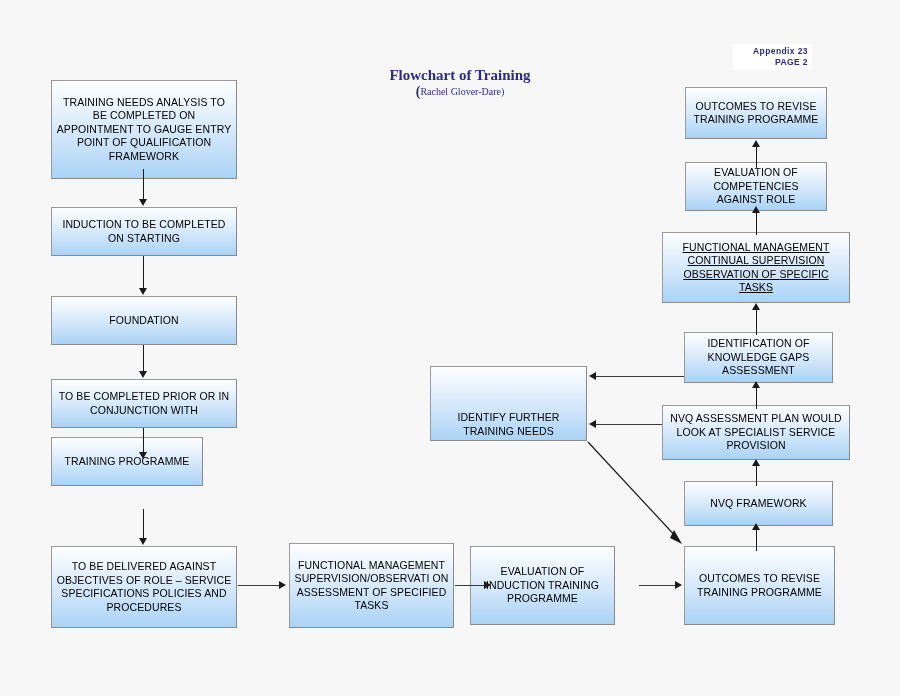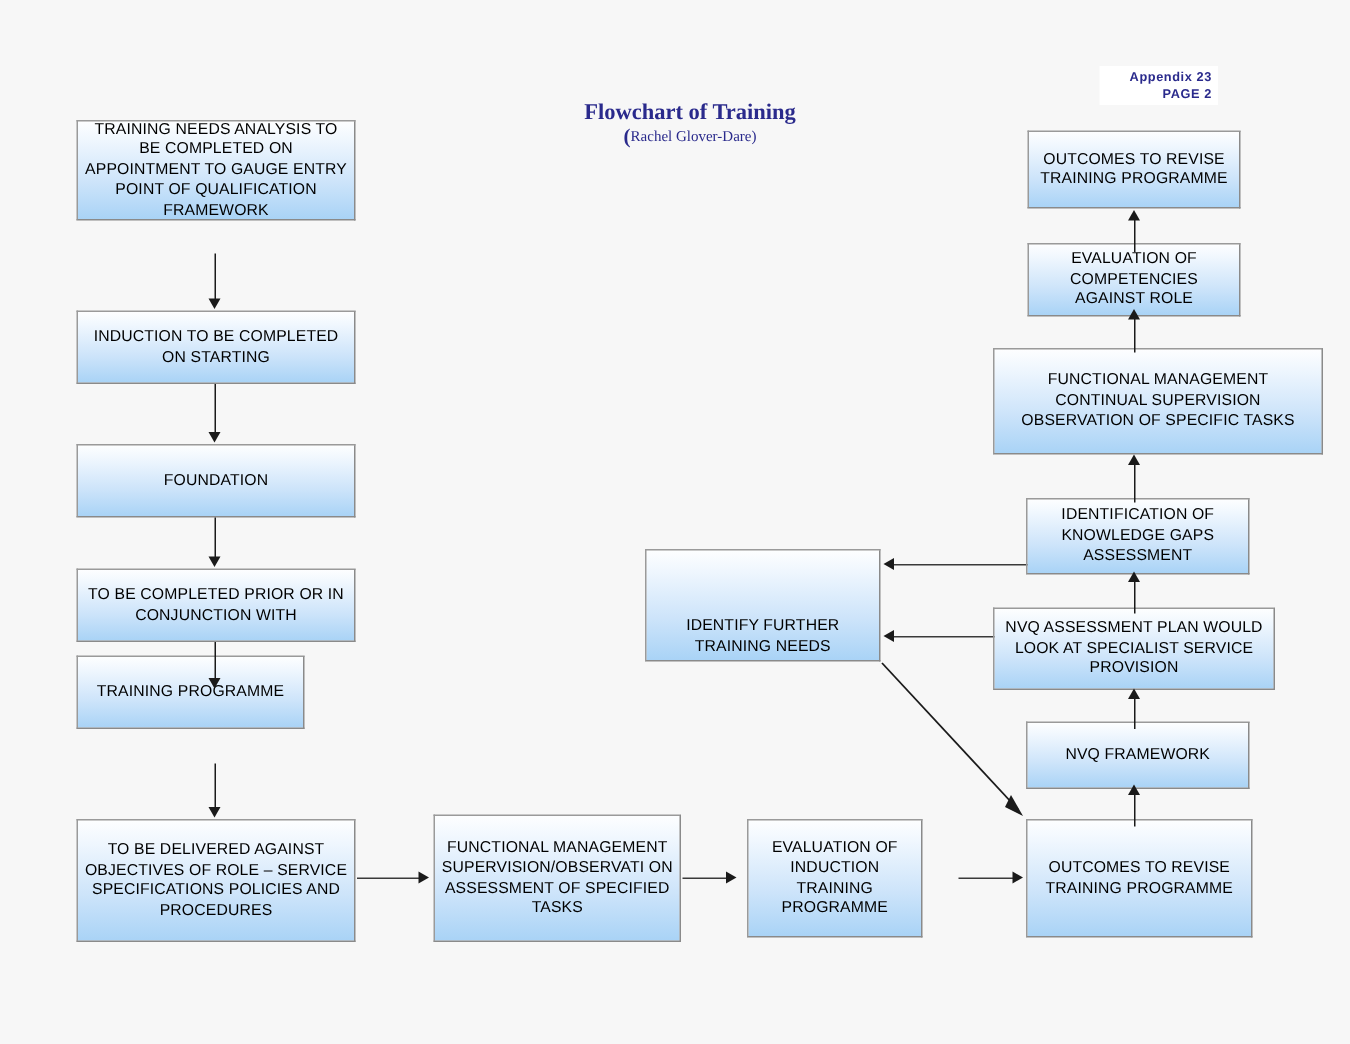--- a/index.html
+++ b/index.html
@@ -137,21 +137,21 @@
   <div class="header-block">
     <div>Appendix 23</div>
     <div>PAGE 2</div>
   </div>
 
   <div class="title-wrap">
     <div class="title-main">Flowchart of Training</div>
     <div class="title-sub"><span class="paren">(</span><span>Rachel Glover-Dare)</span></div>
   </div>
 
-  <div class="fbox" style="left:51px; top:80px; width:186px; height:67px;">
+  <div class="fbox" style="left:51px; top:80px; width:186px; height:99px;">
     <span class="txt">TRAINING NEEDS ANALYSIS TO BE COMPLETED ON APPOINTMENT TO GAUGE ENTRY POINT OF QUALIFICATION FRAMEWORK</span>
   </div>
 
   <div class="fbox" style="left:51px; top:207px; width:186px; height:49px;">
     <span class="txt">INDUCTION TO BE COMPLETED ON STARTING</span>
   </div>
 
   <div class="fbox" style="left:51px; top:296px; width:186px; height:49px;">
     <span class="txt">FOUNDATION</span>
   </div>
@@ -180,21 +180,21 @@
   <div class="vline" style="left:143px; top:428px; height:25px;"></div>
   <div class="arrow-down" style="left:139px; top:452px;"></div>
 
   <div class="vline" style="left:143px; top:509px; height:30px;"></div>
   <div class="arrow-down" style="left:139px; top:538px;"></div>
 
   <div class="fbox" style="left:289px; top:543px; width:165px; height:85px;">
     <span class="txt">FUNCTIONAL MANAGEMENT SUPERVISION/OBSERVATI ON ASSESSMENT OF SPECIFIED TASKS</span>
   </div>
 
-  <div class="fbox" style="left:498px; top:546px; width:117px; height:79px;">
+  <div class="fbox" style="left:470px; top:546px; width:145px; height:79px;">
     <span class="txt">EVALUATION OF INDUCTION TRAINING PROGRAMME</span>
   </div>
 
   <div class="fbox" style="left:684px; top:546px; width:151px; height:79px;">
     <span class="txt">OUTCOMES TO REVISE TRAINING PROGRAMME</span>
   </div>
 
   <div class="hline" style="left:238px; top:585px; width:42px;"></div>
   <div class="arrow-right" style="left:279px; top:581px;"></div>
 
@@ -220,21 +220,21 @@
   </svg>
 
   <div class="fbox" style="left:685px; top:87px; width:142px; height:52px;">
     <span class="txt">OUTCOMES TO REVISE TRAINING PROGRAMME</span>
   </div>
 
   <div class="fbox" style="left:685px; top:162px; width:142px; height:49px;">
     <span class="txt">EVALUATION OF COMPETENCIES AGAINST ROLE</span>
   </div>
 
-  <div class="fbox" style="left:662px; top:232px; width:220px; height:71px;">
+  <div class="fbox" style="left:662px; top:232px; width:188px; height:71px;text-decoration:underline;">
     <span class="txt">FUNCTIONAL MANAGEMENT CONTINUAL SUPERVISION OBSERVATION OF SPECIFIC TASKS</span>
   </div>
 
   <div class="fbox" style="left:684px; top:332px; width:149px; height:51px;">
     <span class="txt">IDENTIFICATION OF KNOWLEDGE GAPS ASSESSMENT</span>
   </div>
 
   <div class="fbox" style="left:662px; top:405px; width:188px; height:55px;">
     <span class="txt">NVQ ASSESSMENT PLAN WOULD LOOK AT SPECIALIST SERVICE PROVISION</span>
   </div>

